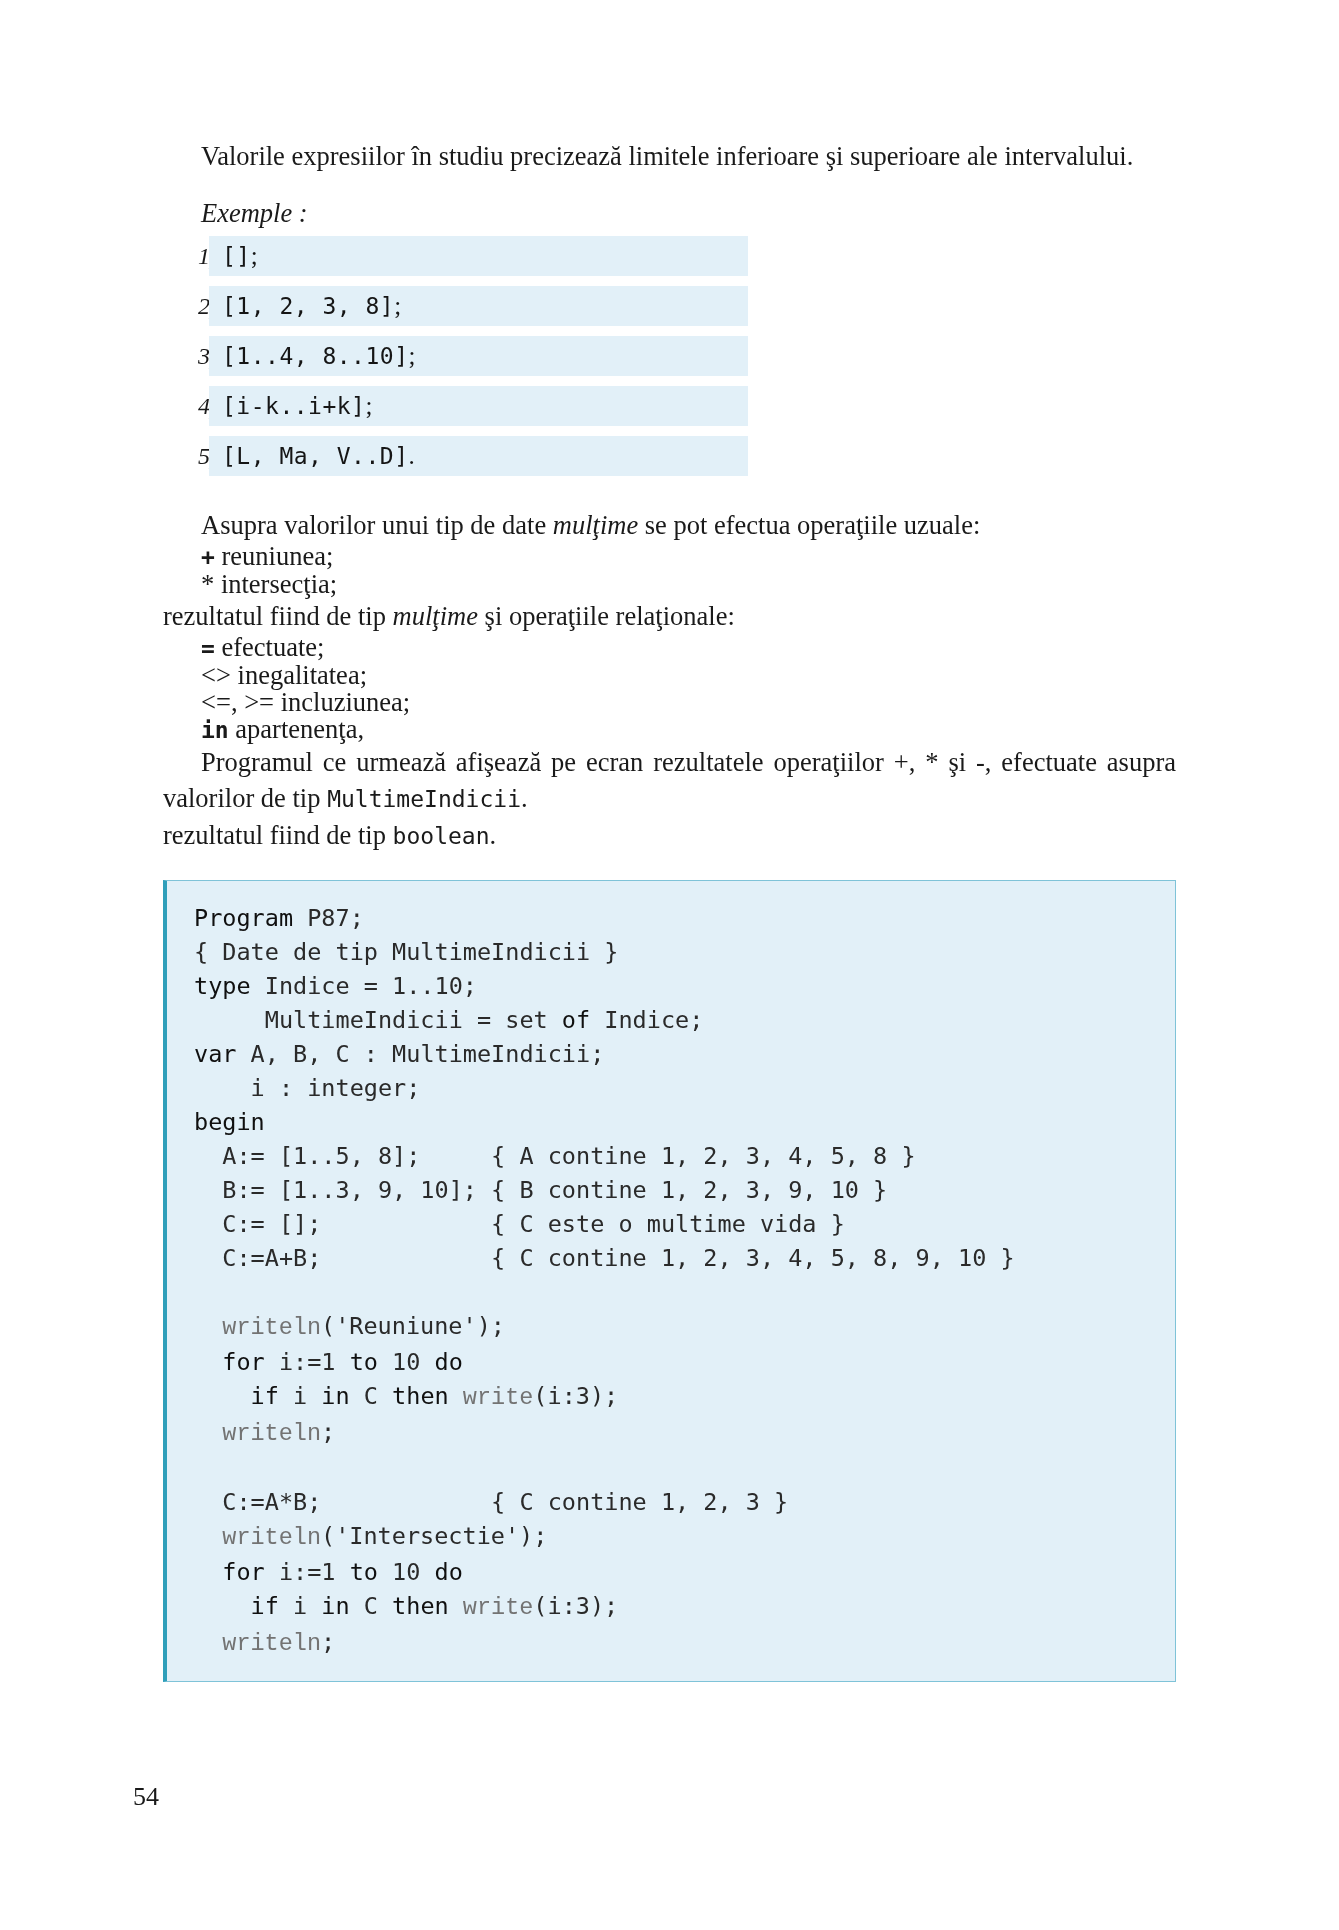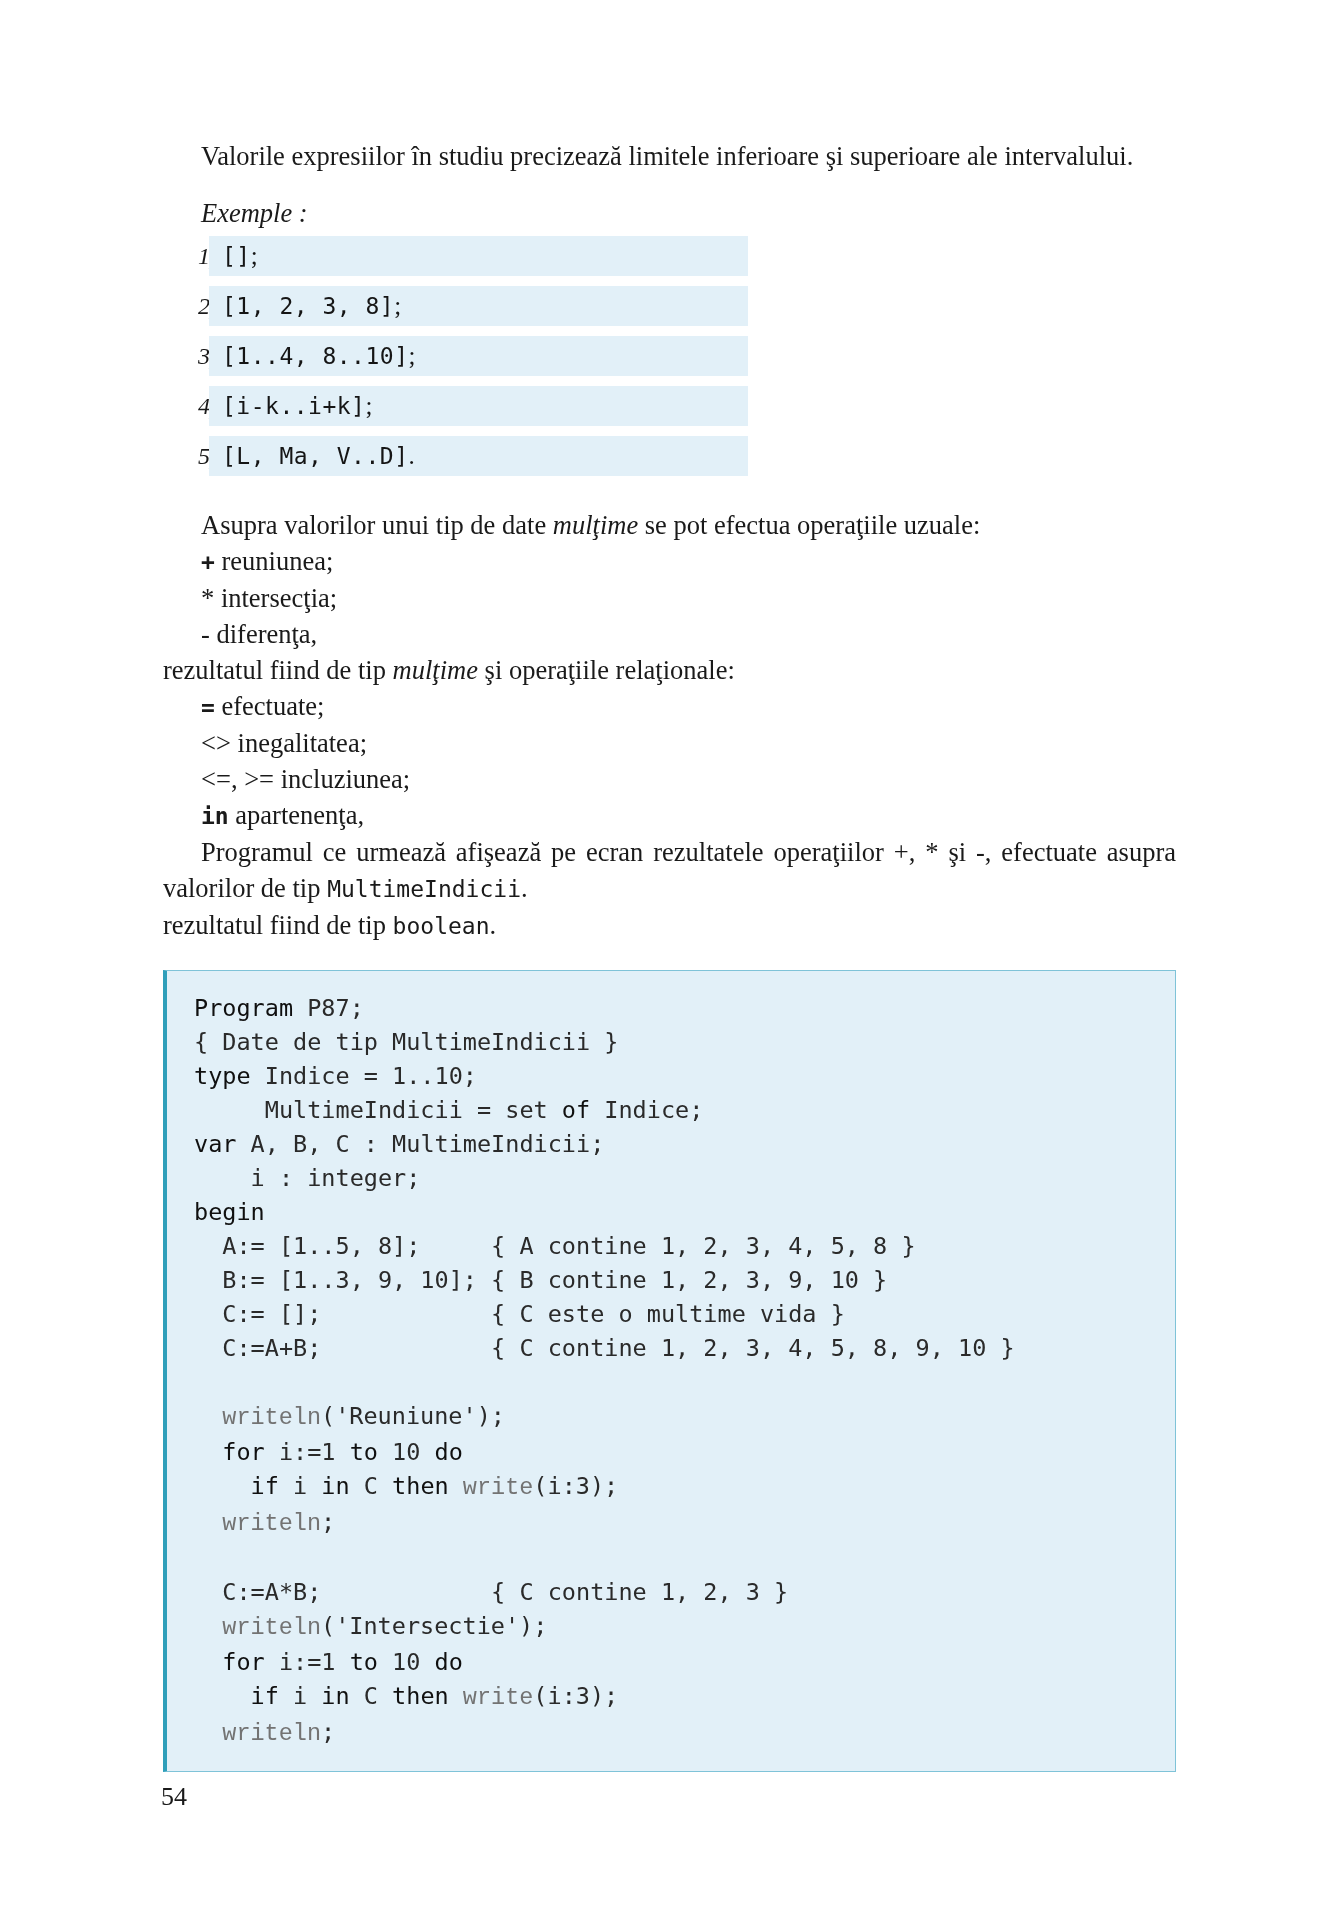--- a/index.html
+++ b/index.html
@@ -88,21 +88,21 @@
   .example-code .tail {
     font-family: "Liberation Serif", serif;
     font-size: 25px;
     letter-spacing: 0;
   }
 
   
   .op-line {
     margin: 0 0 0 38px;
     font-size: 26.5px;
-    line-height: 36px;
+    line-height: 27px;
   }
   .op-sym-mono {
     font-family: "DejaVu Sans Mono", monospace;
     font-weight: bold;
     font-size: 23px;
   }
   .op-sym-serif {
     font-family: "Liberation Serif", serif;
   }
   .mono {
@@ -146,21 +146,20 @@
   }
 
   
   .page-number {
     position: absolute;
     left: 133px;
     top: 1782px;
     font-family: "Liberation Serif", serif;
     font-size: 26px;
     color: #1a1a1a;
-    margin-left: 28px;
   }
 </style>
 </head>
 <body>
 
 <div class="page">
   <div class="content">
 
     <p class="body-text indent">Valorile expresiilor în studiu precizează limitele inferioare şi superioare ale intervalului.</p>
 
@@ -186,21 +185,20 @@
       <li class="example-row">
         <span class="example-num">5)</span>
         <span class="example-code"><span>[L, Ma, V..D]</span><span class="tail">.</span></span>
       </li>
     </ul>
 
     <p class="body-text indent" style="margin-top:31px"><span>Asupra valorilor unui tip de date </span><span class="em">mulţime</span><span> se pot efectua operaţiile uzuale:</span></p>
 
     <div class="op-line"><span class="op-sym-mono">+</span><span> reuniunea;</span></div>
     <div class="op-line"><span class="op-sym-serif">*</span><span> intersecţia;</span></div>
-    <div class="op-line"><span class="op-sym-serif">-</span><span> diferenţa,</span></div>
 
     <p class="body-text"><span>rezultatul fiind de tip </span><span class="em">mulţime</span><span> şi operaţiile relaţionale:</span></p>
 
     <div class="op-line"><span class="op-sym-mono">=</span><span> efectuate;</span></div>
     <div class="op-line"><span class="op-sym-serif">&lt;&gt;</span><span> inegalitatea;</span></div>
     <div class="op-line"><span class="op-sym-serif">&lt;=, &gt;=</span><span> incluziunea;</span></div>
     <div class="op-line"><span class="mono-b">in</span><span> apartenenţa,</span></div>
 
     <p class="body-text indent"><span>Programul ce urmează afişează pe ecran rezultatele operaţiilor +, * şi -, efectuate asupra valorilor de tip </span><span class="mono">MultimeIndicii</span><span>.</span></p>
 

